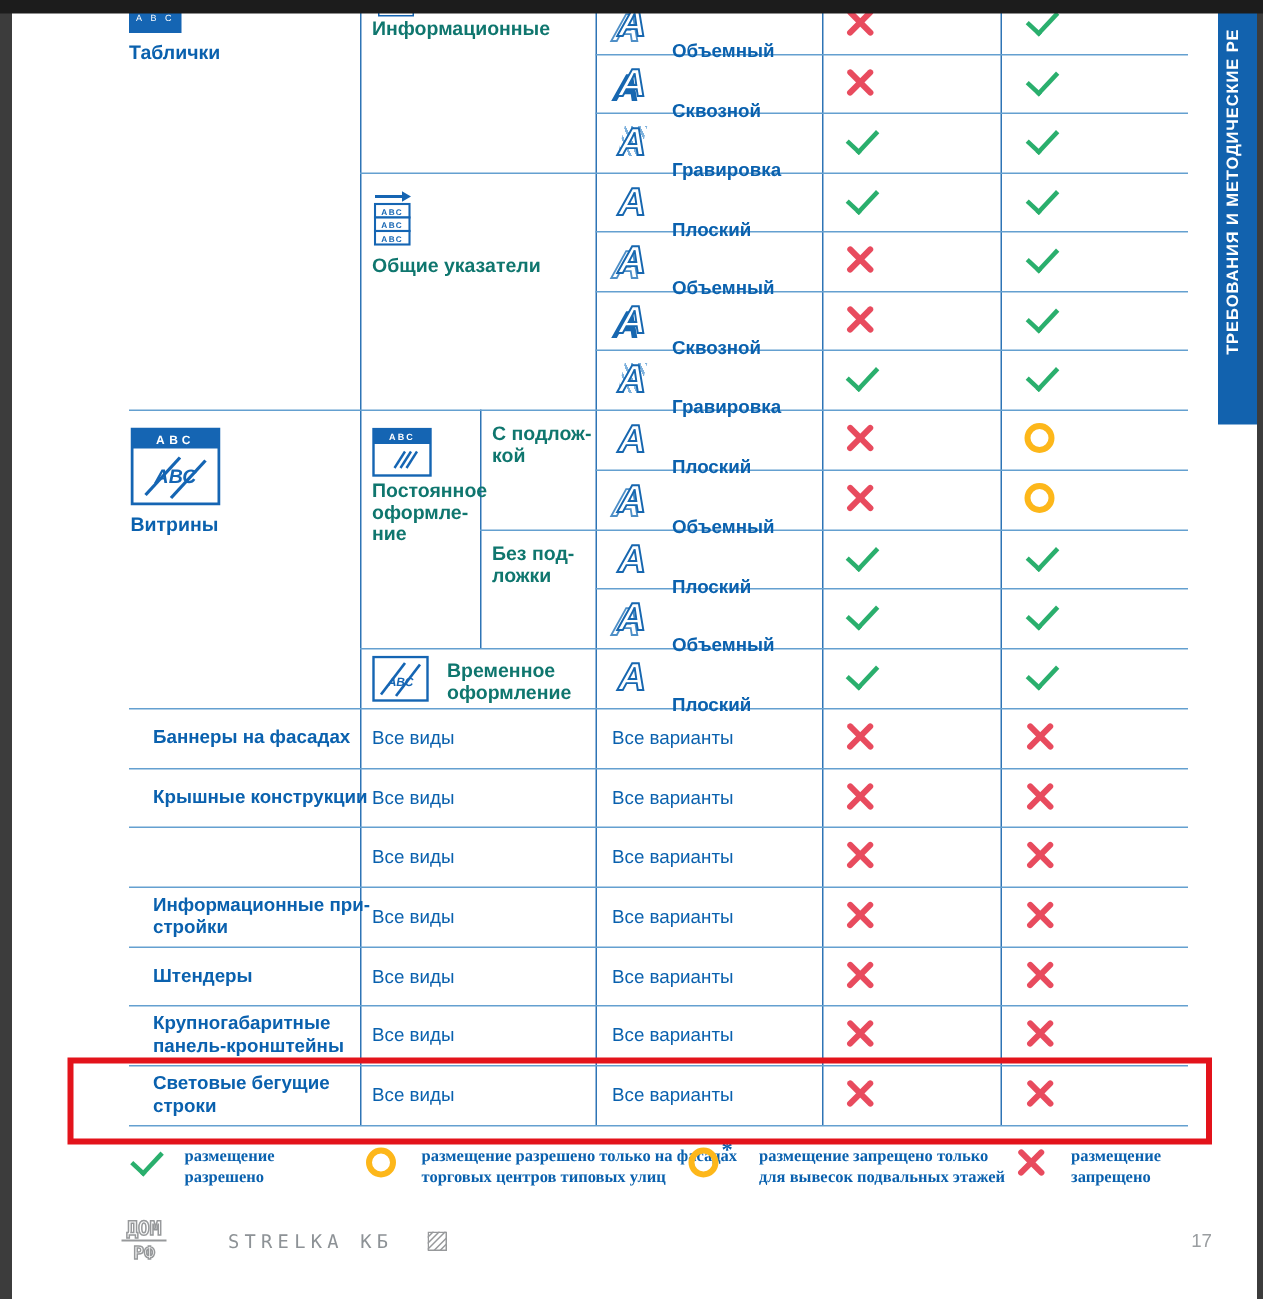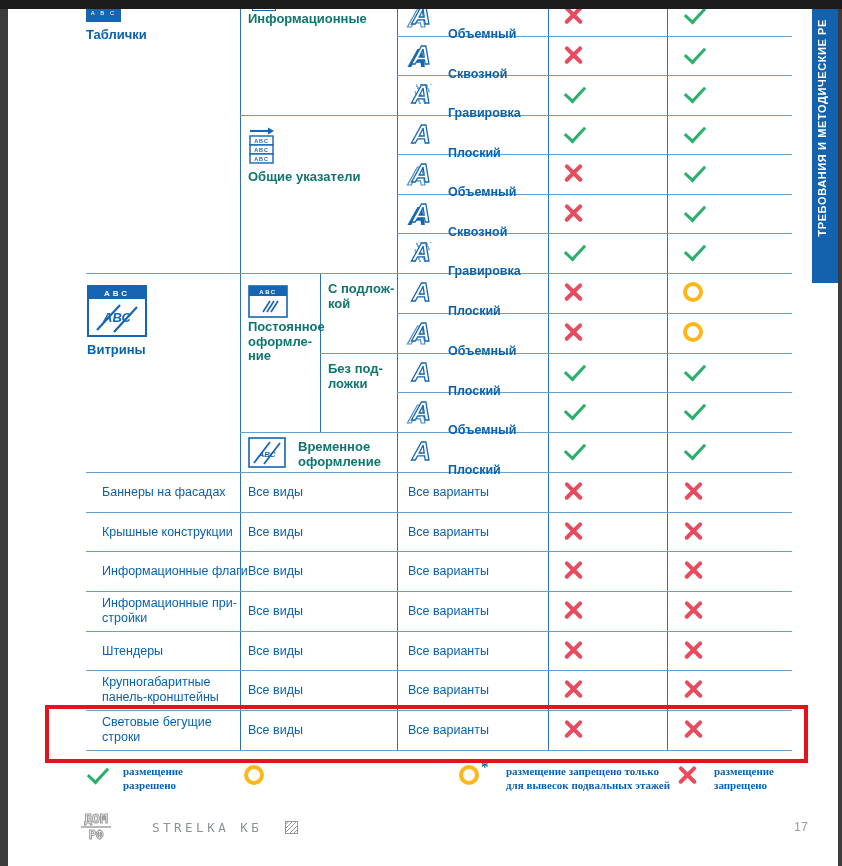--- a/index.html
+++ b/index.html
@@ -12,21 +12,21 @@
   
   .v-line{position:absolute;width:0;border-left:1.5px solid #2e74b5;}
   .h-line{position:absolute;height:0;border-top:1.5px solid #64a0d0;}
 
   
   .trow{position:absolute;left:389px;width:395px;border-bottom:1.5px solid #64a0d0;}
   .trow.nobb{border-bottom:none;}
   .srow{position:absolute;left:78px;width:706px;border-bottom:1.5px solid #64a0d0;}
 
   .tlabel{position:absolute;left:51px;top:50%;transform:translateY(-50%);color:#0a61ae;font-size:12.5px;font-weight:700;margin-top:18px;}
-  .c1{position:absolute;left:0;top:50%;transform:translateY(-50%);width:155px;color:#0a61ae;font-size:12.5px;font-weight:400;white-space:pre-line;line-height:15px;padding-left:16px;}
+  .c1{position:absolute;left:0;top:50%;transform:translateY(-50%);width:155px;color:#0a61ae;font-size:12.5px;font-weight:700;white-space:pre-line;line-height:15px;padding-left:16px;}
   .c2{position:absolute;left:162px;top:50%;transform:translateY(-50%);color:#0a61ae;font-size:12.5px;}
   .c3{position:absolute;left:322px;top:50%;transform:translateY(-50%);color:#0a61ae;font-size:12.5px;}
 
   
   .st{position:absolute;top:50%;transform:translateY(-50%);width:26px;height:26px;}
   .trow .stA{left:165px;} .trow .stB{left:285px;}
   .srow .stA{left:476px;} .srow .stB{left:596px;}
   .st-check::before{content:"";position:absolute;left:3px;top:4px;width:17px;height:9px;border-left:3.6px solid #2aaf6d;border-bottom:3.6px solid #2aaf6d;transform:rotate(-47deg);}
   .st-cross::before,.st-cross::after{content:"";position:absolute;left:0;top:10px;width:23px;height:4.2px;background:#e84b5e;border-radius:2.5px;}
   .st-cross::before{transform:rotate(45deg);} .st-cross::after{transform:rotate(-45deg);}
@@ -216,21 +216,20 @@
       <span class="st stB st-cross"></span>
     </div>
     <div class="srow" style="top:512px;height:39px">
       <span class="c1">Крышные конструкции</span>
       <span class="c2">Все виды</span>
       <span class="c3">Все варианты</span>
       <span class="st stA st-cross"></span>
       <span class="st stB st-cross"></span>
     </div>
     <div class="srow" style="top:551px;height:40px">
-      <span class="c1">Информационные флаги</span>
       <span class="c2">Все виды</span>
       <span class="c3">Все варианты</span>
       <span class="st stA st-cross"></span>
       <span class="st stB st-cross"></span>
     </div>
     <div class="srow" style="top:591px;height:40px">
       <span class="c1">Информационные при-
 стройки</span>
       <span class="c2">Все виды</span>
       <span class="c3">Все варианты</span>
@@ -263,20 +262,22 @@
 
     <div class="highlight-box"></div>
 
     <div class="legend-item" style="left:77px;top:763px">
       <span class="legend-sym st-check"></span>
       <span class="legend-text">размещение
 разрешено</span>
     </div>
     <div class="legend-item" style="left:235px;top:763px">
       <span class="legend-sym st-circle"></span>
+      <span class="legend-text">размещение разрешено только на фасадах
+торговых центров типовых улиц</span>
     </div>
     <div class="legend-item" style="left:450px;top:763px">
       <span class="legend-sym st-circle-star"></span>
       <span class="legend-text" style="padding-left:10px">размещение запрещено только
 для вывесок подвальных этажей</span>
     </div>
     <div class="legend-item" style="left:668px;top:763px">
       <span class="legend-sym st-cross"></span>
       <span class="legend-text">размещение
 запрещено</span>

